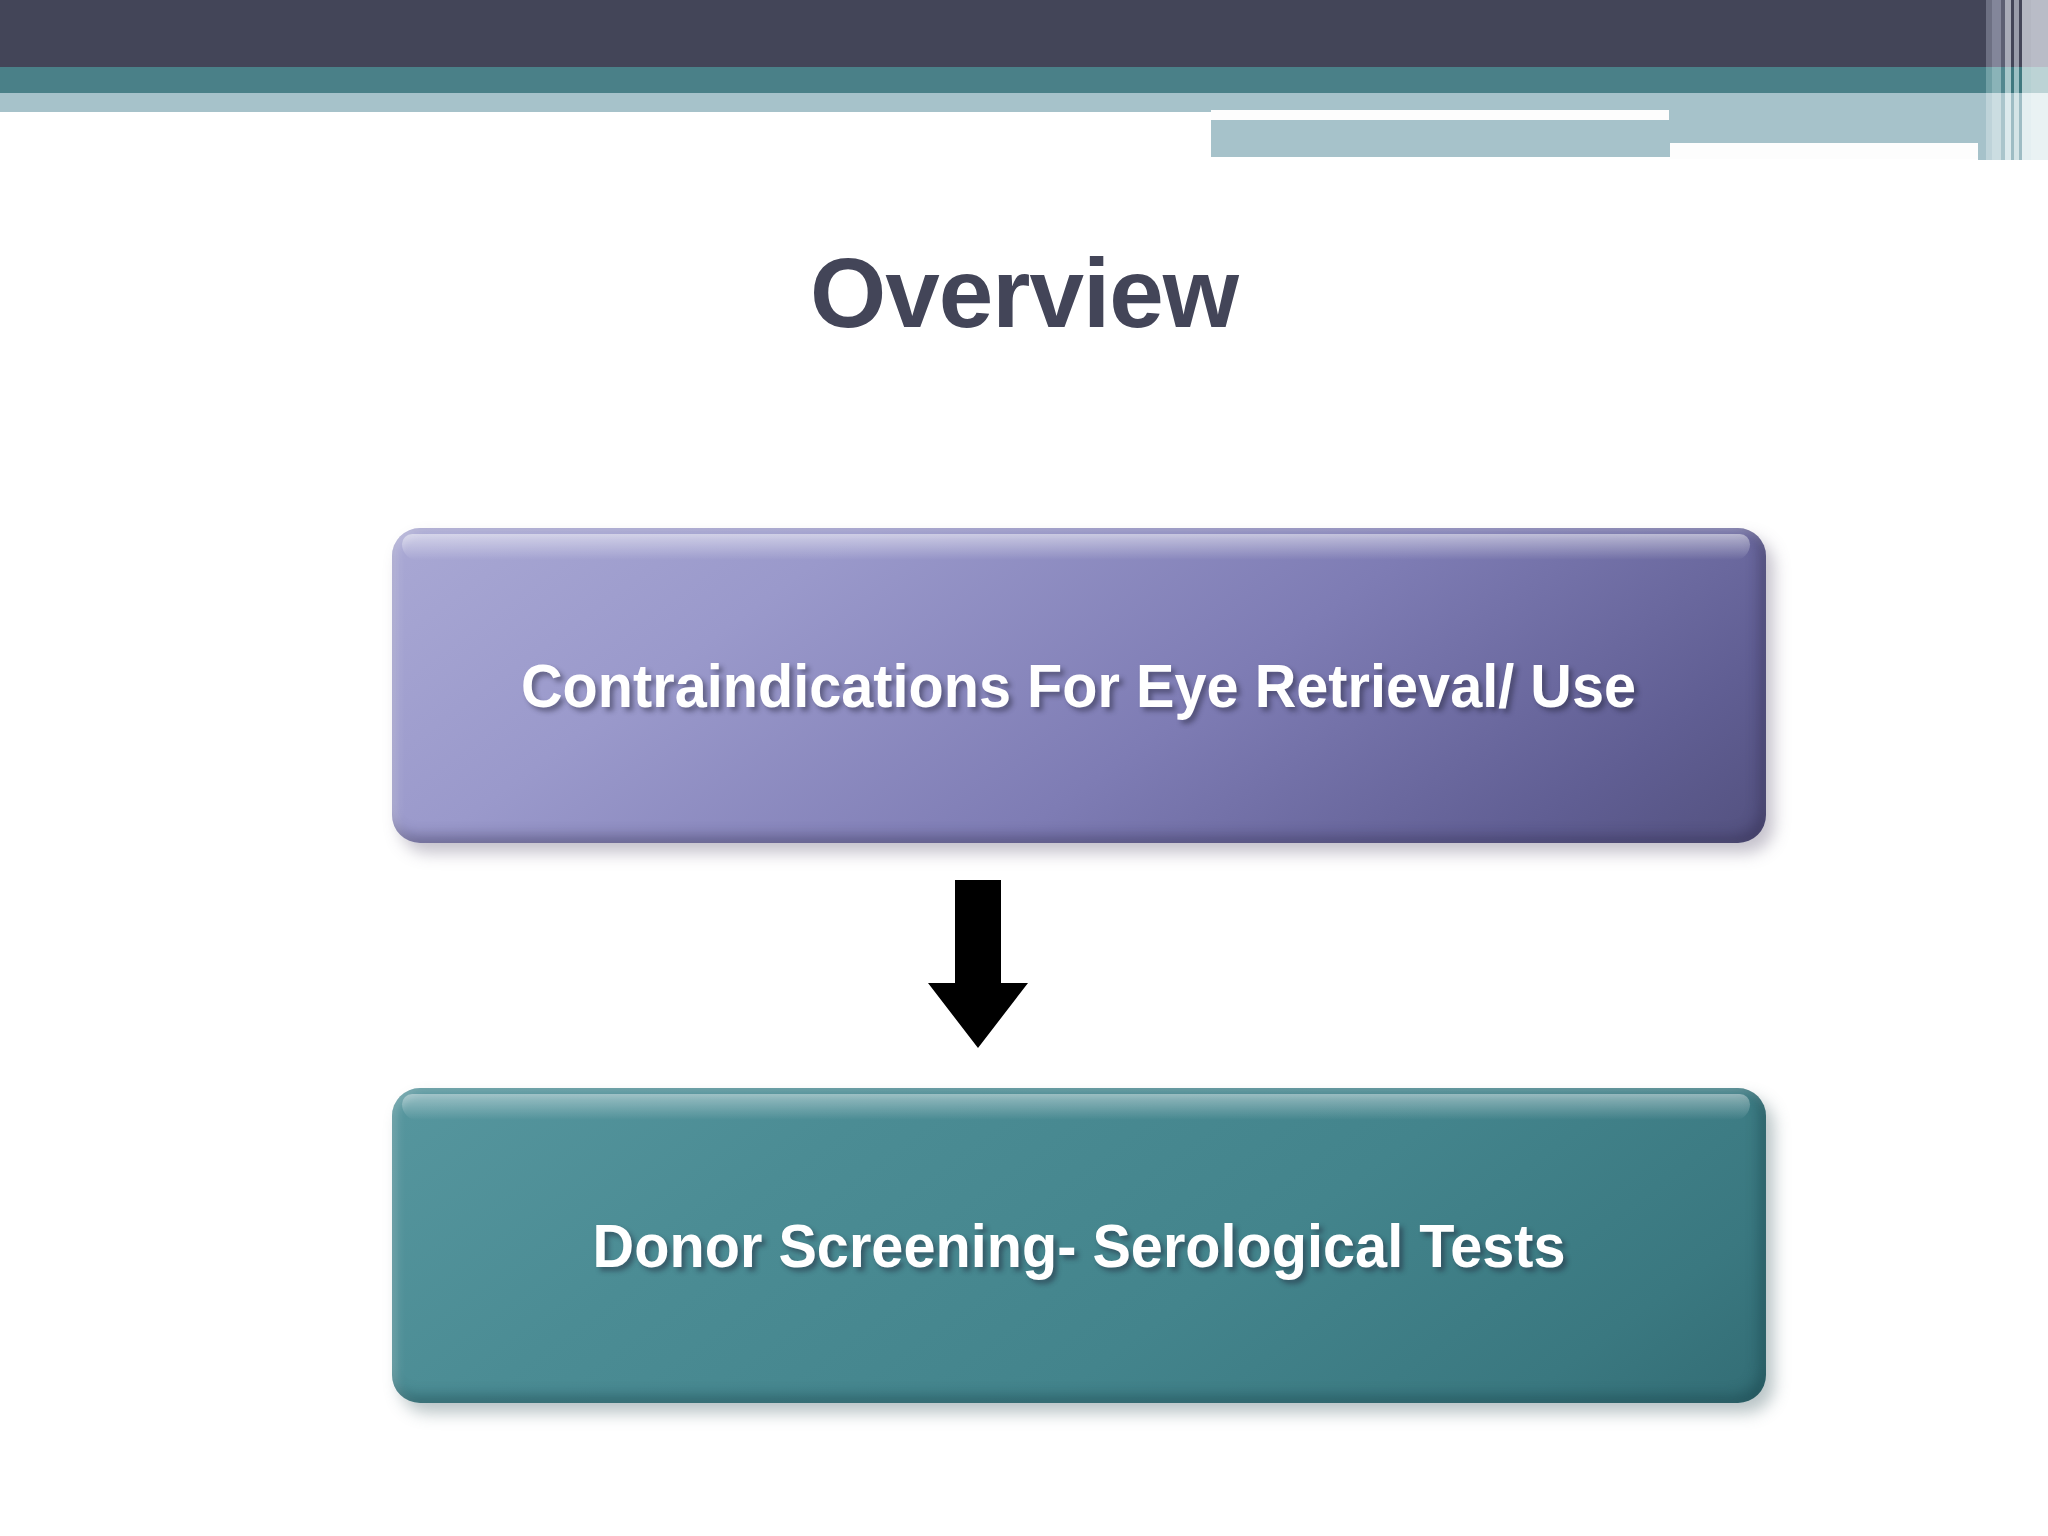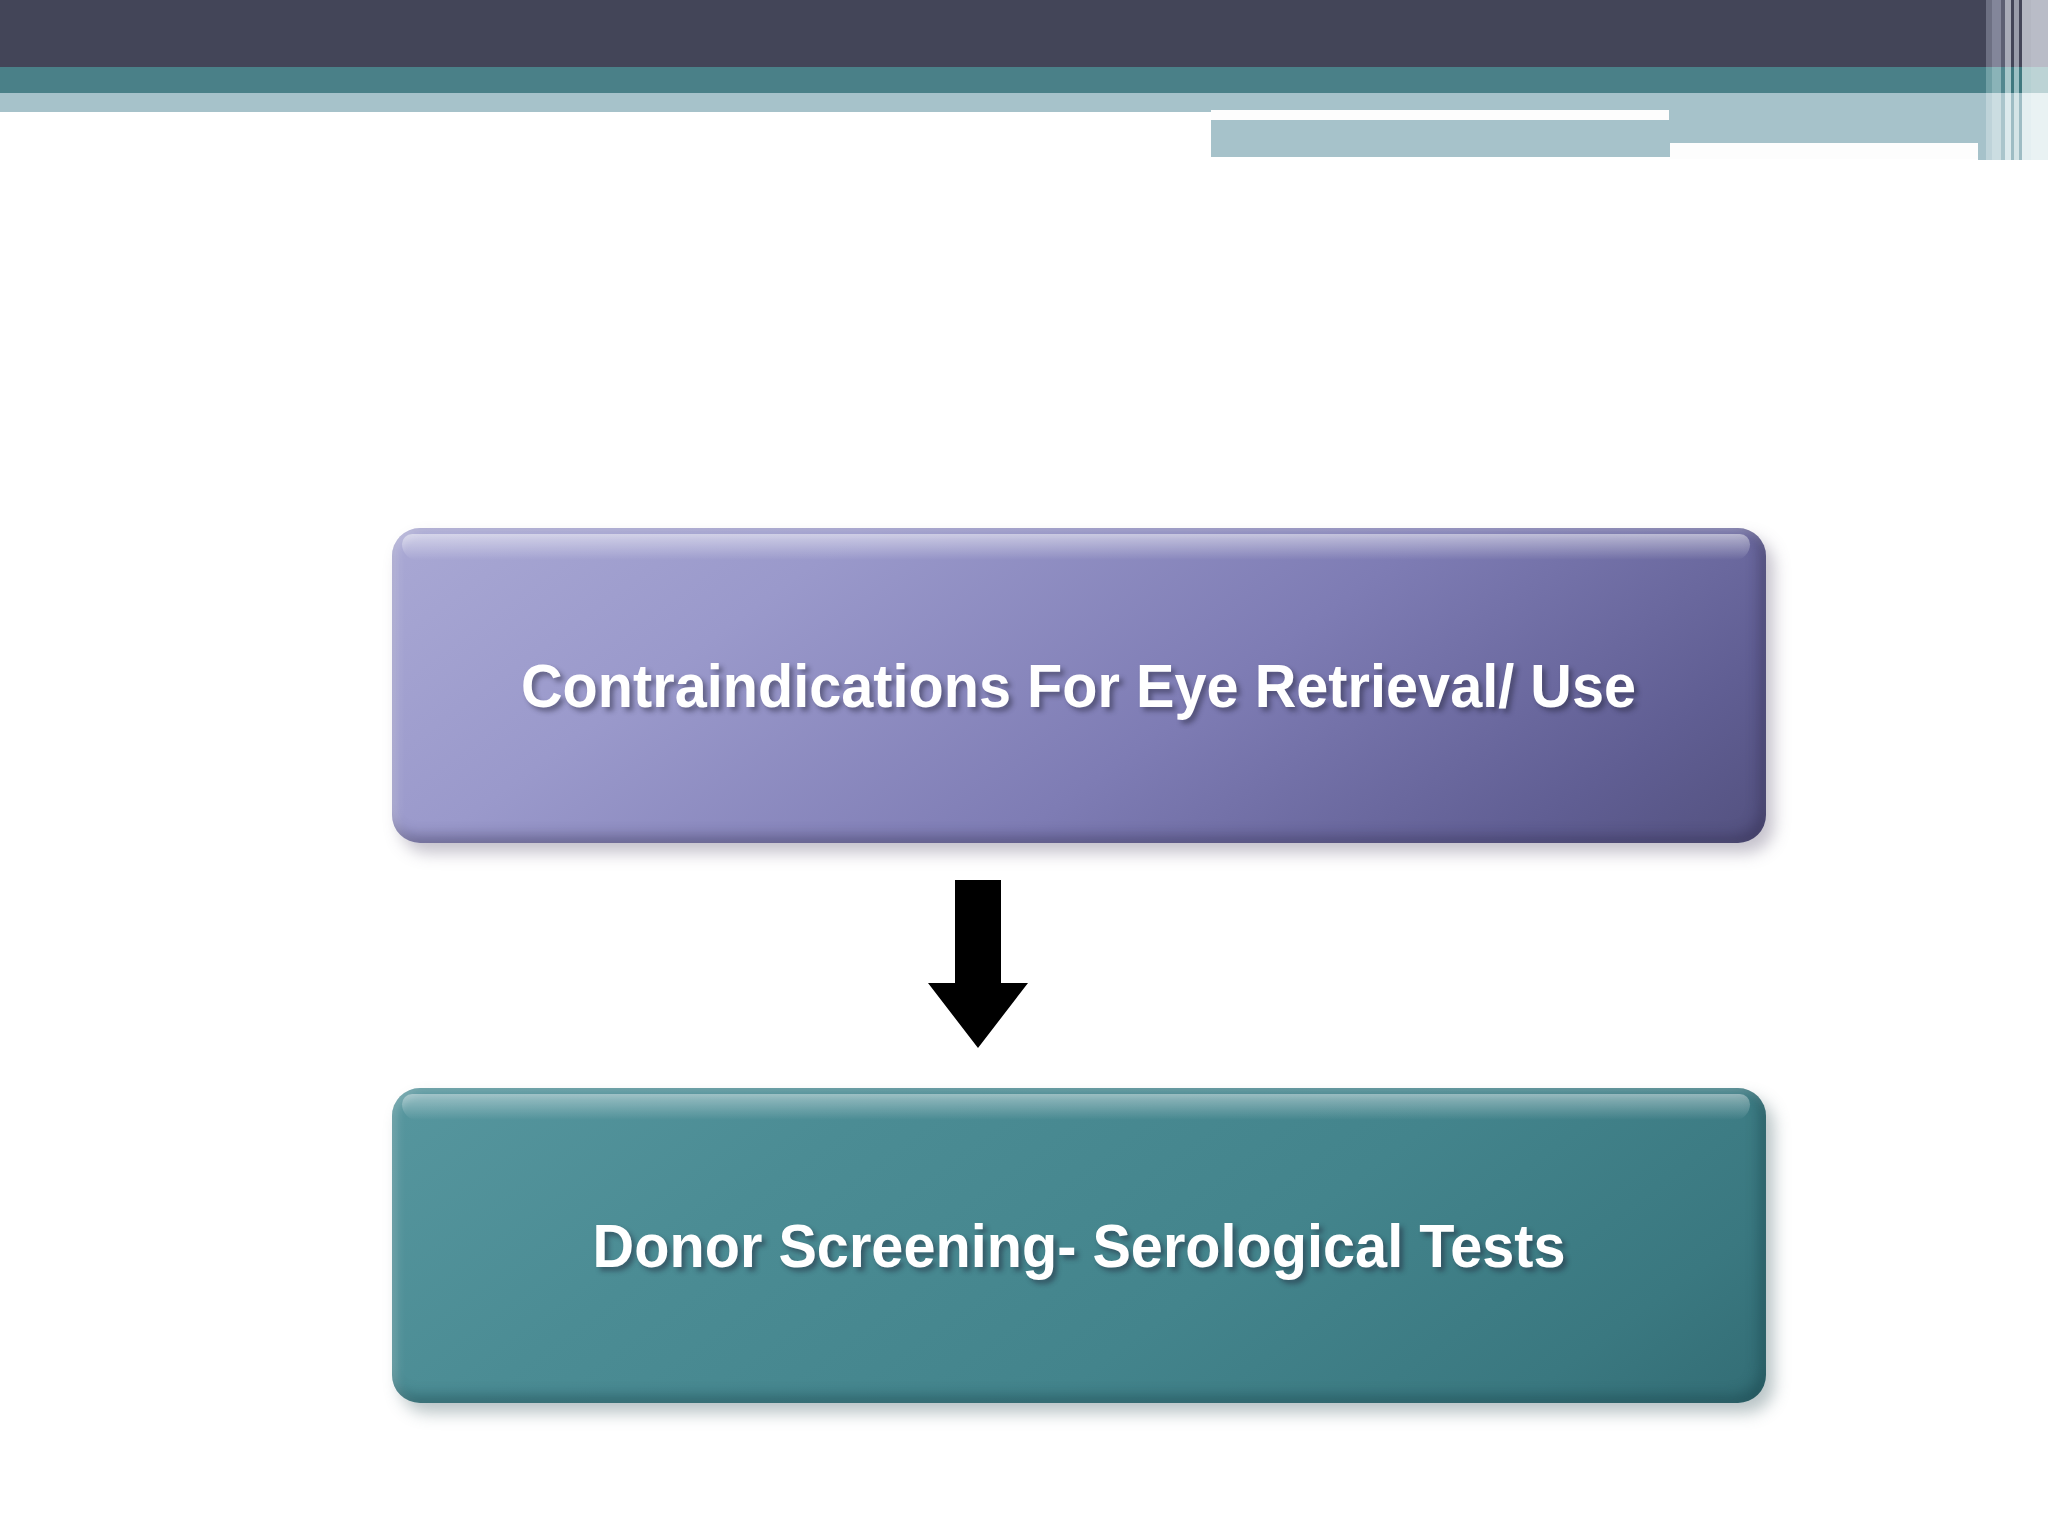--- a/index.html
+++ b/index.html
@@ -242,20 +242,21 @@
       <rect x="23" y="93" width="4" height="67" fill="#aac5cc"></rect>
       <rect x="27" y="93" width="6" height="67" fill="#dceaed"></rect>
       <rect x="33" y="93" width="3" height="67" fill="#9dbcc4"></rect>
       <rect x="36" y="93" width="5" height="67" fill="#d4e4e7"></rect>
       <rect x="41" y="93" width="3" height="67" fill="#9dbcc4"></rect>
       <rect x="44" y="93" width="9" height="67" fill="#e4eff1"></rect>
       <rect x="53" y="93" width="17" height="67" fill="#e9f2f3"></rect>
     </svg>
   </div>
 
+  <div id="page-title">Overview</div>
 
   <div class="flow-box" id="box-contraindications">
     <span class="box-label">Contraindications For Eye Retrieval/ Use</span>
   </div>
 
   <div id="flow-arrow">
     <svg width="105" height="170" viewBox="0 0 105 170" xmlns="http://www.w3.org/2000/svg">
       <polygon points="30,0 76,0 76,103 103,103 53,168 3,103 30,103" fill="#000000"></polygon>
     </svg>
   </div>

